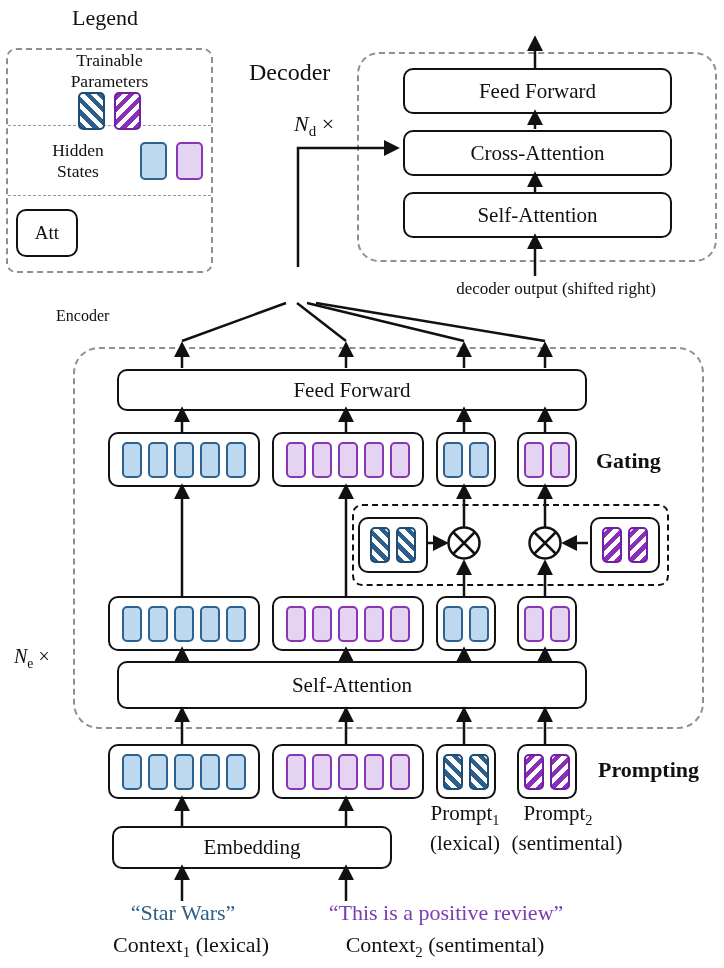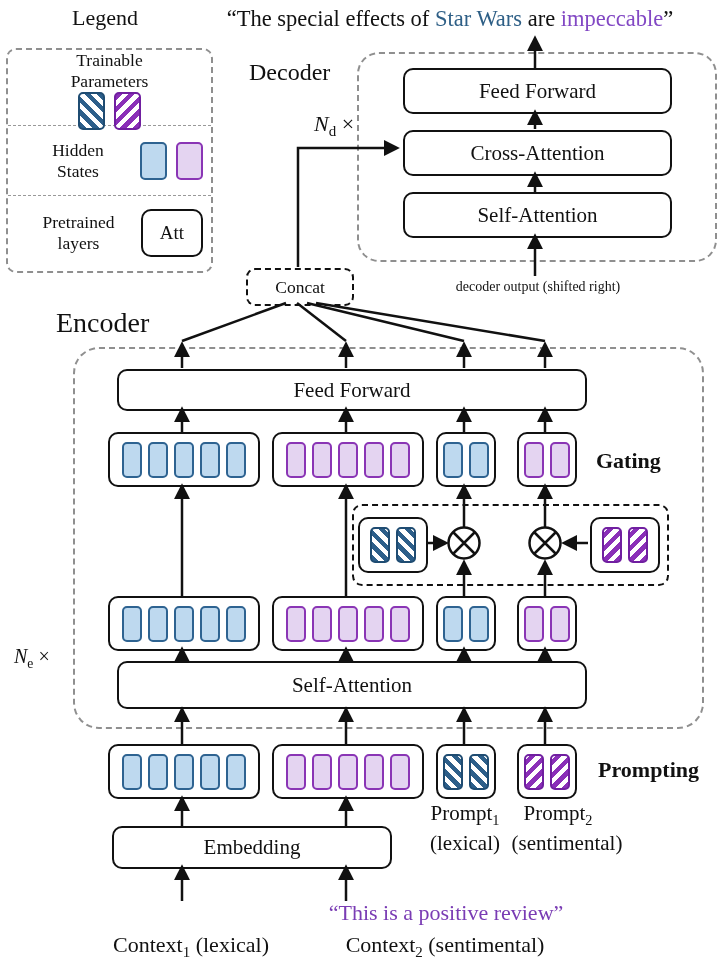--- a/index.html
+++ b/index.html
@@ -32,21 +32,20 @@
   .lg-row{display:flex;align-items:center;padding:0 8px;box-sizing:border-box;}
   .lg-row + .lg-row{border-top:1.5px dashed #999;}
   .lg-label{flex:1;text-align:center;font-size:17.5px;line-height:1.2;}
   .lg-sw{display:flex;gap:9px;align-items:center;}
 </style>
 </head>
 <body>
 
 <div class="canvas">
 
-  <div class="lbl ctr" style="left:176px;top:6px;width:548px;font-size:22.5px;"><span>“The special effects of </span><span class="c-blue">Star Wars</span><span> are </span><span class="c-purple">impeccable</span><span>”</span></div>
 
   <div class="lbl ctr" style="left:40px;top:5px;width:130px;font-size:22px;">Legend</div>
   <div class="dashgray" style="left:6px;top:48px;width:203px;height:221px;border-radius:10px;">
     <div class="lg-row" style="height:75px;flex-direction:column;">
       <div class="lg-label">
         <div>Trainable</div>
         <div>Parameters</div>
       </div>
       <div class="lg-sw">
         <span style="display:flex;">
@@ -65,41 +64,36 @@
       <div class="lg-sw">
         <span style="display:flex;">
             <span class="cell solid-blue sw"></span>
           </span>
         <span style="display:flex;">
             <span class="cell solid-purple sw"></span>
           </span>
       </div>
     </div>
     <div class="lg-row" style="height:74px;">
-      <div class="lg-label">
-        <div>Pretrained</div>
-        <div>layers</div>
-      </div>
       <div class="lg-sw">
         <div class="box" style="position:static;width:58px;height:44px;font-size:19px;">Att</div>
       </div>
     </div>
   </div>
 
   <div class="lbl" style="left:249px;top:59px;font-size:24px;">Decoder</div>
-  <div class="lbl" style="left:294px;top:111px;font-size:22px;margin-left:20px;"><i>N</i><sub>d</sub><span> ×</span></div>
+  <div class="lbl" style="left:294px;top:111px;font-size:22px;"><i>N</i><sub>d</sub><span> ×</span></div>
   <div class="dashgray" style="left:357px;top:52px;width:356px;height:206px;border-radius:22px;"></div>
   <div class="box" style="left:403px;top:68px;width:265px;height:42px;">Feed Forward</div>
   <div class="box" style="left:403px;top:130px;width:265px;height:42px;">Cross-Attention</div>
   <div class="box" style="left:403px;top:192px;width:265px;height:42px;">Self-Attention</div>
-  <div class="lbl ctr" style="left:378px;top:279px;width:320px;font-size:14px;">decoder output (shifted right)</div>
-
-  <div class="dashblack" style="left:246px;top:268px;width:104px;height:34px;border-radius:9px;font-size:17.5px;">Concat</div>
-
-  <div class="lbl" style="left:56px;top:307px;font-size:28px;">Encoder</div>
+  <div class="lbl ctr" style="left:396px;top:279px;width:320px;font-size:17px;">decoder output (shifted right)</div>
+
+
+  <div class="lbl" style="left:56px;top:307px;font-size:16px;">Encoder</div>
   <div class="lbl" style="left:14px;top:645px;font-size:20px;"><i>N</i><sub>e</sub><span> ×</span></div>
   <div class="dashgray" style="left:73px;top:347px;width:627px;height:378px;border-radius:26px;"></div>
   <div class="box" style="left:117px;top:369px;width:466px;height:38px;">Feed Forward</div>
 
   <div class="cellbox" style="left:108px;top:432px;width:148px;height:51px;">
       <span class="cell solid-blue"></span>
       <span class="cell solid-blue"></span>
       <span class="cell solid-blue"></span>
       <span class="cell solid-blue"></span>
       <span class="cell solid-blue"></span>
@@ -179,20 +173,21 @@
       <span class="cell hatch-purple"></span>
     </div>
   <div class="lbl bold" style="left:598px;top:757px;font-size:22px;">Prompting</div>
 
   <div class="lbl ctr" style="left:417px;top:801px;width:96px;font-size:21px;"><span>Prompt</span><sub>1</sub></div>
   <div class="lbl ctr" style="left:417px;top:831px;width:96px;font-size:21px;">(lexical)</div>
   <div class="lbl ctr" style="left:508px;top:801px;width:100px;font-size:21px;"><span>Prompt</span><sub>2</sub></div>
   <div class="lbl ctr" style="left:494px;top:831px;width:146px;font-size:21px;">(sentimental)</div>
 
   <div class="box" style="left:112px;top:826px;width:276px;height:39px;">Embedding</div>
+  <div class="lbl ctr c-blue" style="left:108px;top:900px;width:150px;font-size:22px;">“Star Wars”</div>
   <div class="lbl ctr c-purple2" style="left:300px;top:900px;width:292px;font-size:22px;">“This is a positive review”</div>
   <div class="lbl ctr" style="left:96px;top:932px;width:190px;font-size:22px;"><span>Context</span><sub>1</sub>&nbsp;<span>(lexical)</span></div>
   <div class="lbl ctr" style="left:298px;top:932px;width:294px;font-size:22px;"><span>Context</span><sub>2</sub>&nbsp;<span>(sentimental)</span></div>
 
   <svg class="overlay" width="724" height="968" viewBox="0 0 724 968">
     <defs>
       <marker id="ah" viewBox="0 0 10 10" refX="7" refY="5" markerWidth="6.5" markerHeight="6.5" orient="auto-start-reverse">
           <path d="M0,0 L10,5 L0,10 z" fill="#111"></path>
         </marker>
     </defs>

